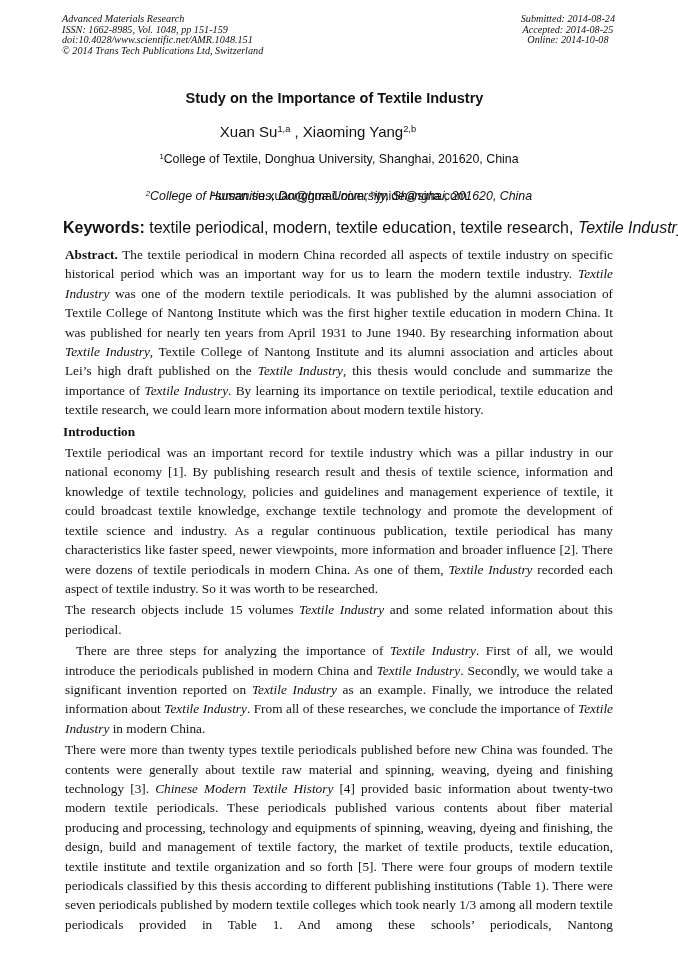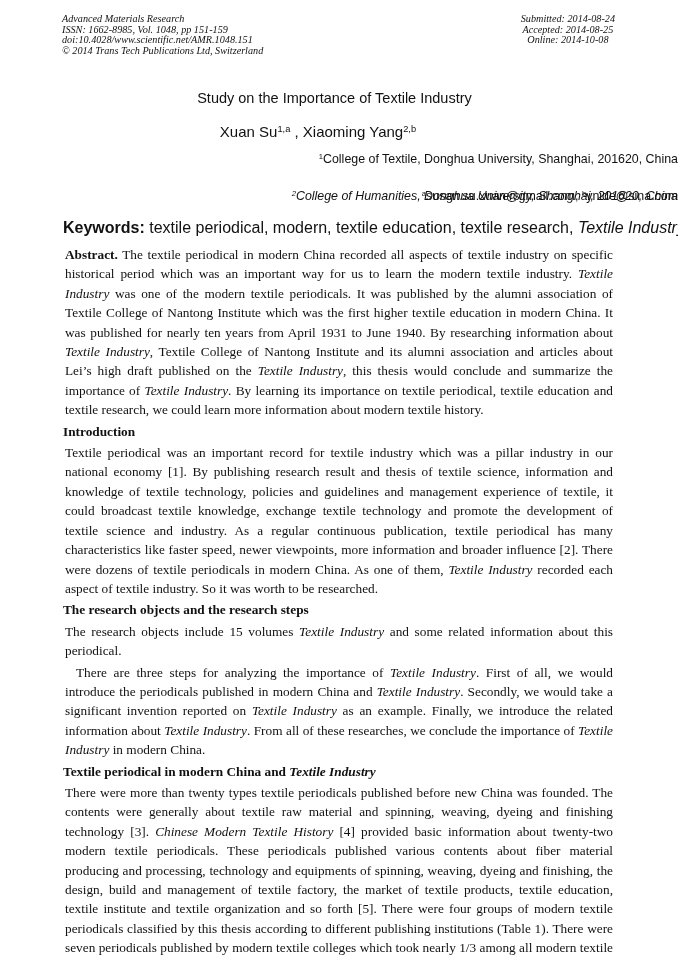--- a/index.html
+++ b/index.html
@@ -4,24 +4,24 @@
 <style>
   html, body { margin: 0; padding: 0; background: #ffffff; }
   body { width: 678px; height: 959px; position: relative; overflow: hidden; color: #111; }
   .serif { font-family: "Liberation Serif", "DejaVu Serif", serif; }
   .sans { font-family: "Liberation Sans", "DejaVu Sans", sans-serif; }
 
   .header-left { position: absolute; left: 62px; top: 14px; font-size: 10.2px; line-height: 10.6px; font-style: italic; }
   .header-right { position: absolute; right: 63px; top: 14px; font-size: 10.2px; line-height: 10.6px; font-style: italic; text-align: center; }
   .header-left div, .header-right div { white-space: nowrap; }
 
-  .title { position: absolute; left: 0; width: 669px; top: 90px; text-align: center; font-size: 14.5px; font-weight: normal; }
+  .title { position: absolute; left: 0; width: 669px; top: 90px; text-align: center; font-size: 14.5px; font-weight: bold; }
   .authors { position: absolute; left: 0; width: 636px; top: 123px; text-align: center; font-size: 15px; }
   .authors sup, .aff sup { font-size: 0.62em; vertical-align: 0.55em; line-height: 0; }
-  .aff { position: absolute; left: 0; width: 678px; text-align: right; font-size: 12.4px; }
+  .aff { position: absolute; left: 0; width: 678px; text-align: center; font-size: 12.4px; }
   .aff1 { top: 152px; }
   .aff2 { top: 189px; font-style: italic; }
   .aff3 { top: 189px; }
 
   .keywords { position: absolute; left: 63px; top: 219px; font-size: 16px; white-space: nowrap; }
   .keywords b { font-weight: bold; }
 
   .body-text { position: absolute; left: 63px; width: 552px; top: 243px; font-size: 13.3px; line-height: 19.4px; text-align: justify; }
   .body-text p { margin: 2px; }
   .body-text .indent { text-indent: 11px; }
@@ -57,19 +57,17 @@
 
 <div class="keywords sans">
   <b>Keywords:</b><span> textile periodical, modern, textile education, textile research, </span><i>Textile Industry</i>
 </div>
 
 <div class="body-text serif" id="body-text">
   <p><b>Abstract.</b><span id="abstract-segs"><span> The textile periodical in modern China recorded all aspects of textile industry on specific historical period which was an important way for us to learn the modern textile industry. </span><i>Textile Industry</i><span> was one of the modern textile periodicals. It was published by the alumni association of Textile College of Nantong Institute which was the first higher textile education in modern China. It was published for nearly ten years from April 1931 to June 1940. By researching information about </span><i>Textile Industry</i><span>, Textile College of Nantong Institute and its alumni association and articles about Lei’s high draft published on the </span><i>Textile Industry</i><span>, this thesis would conclude and summarize the importance of </span><i>Textile Industry</i><span>. By learning its importance on textile periodical, textile education and textile research, we could learn more information about modern textile history.</span></span></p>
   <div id="sections">
       <h3><span>Introduction</span></h3>
       <p><span>Textile periodical was an important record for textile industry which was a pillar industry in our national economy [1]. By publishing research result and thesis of textile science, information and knowledge of textile technology, policies and guidelines and management experience of textile, it could broadcast textile knowledge, exchange textile technology and promote the development of textile science and industry. As a regular continuous publication, textile periodical has many characteristics like faster speed, newer viewpoints, more information and broader influence [2]. There were dozens of textile periodicals in modern China. As one of them, </span><i>Textile Industry</i><span> recorded each aspect of textile industry. So it was worth to be researched.</span></p>
-      <h3><span>The research objects and the research steps</span></h3>
       <p><span>The research objects include 15 volumes </span><i>Textile Industry</i><span> and some related information about this periodical.</span></p>
       <p class="indent"><span>There are three steps for analyzing the importance of </span><i>Textile Industry</i><span>. First of all, we would introduce the periodicals published in modern China and </span><i>Textile Industry</i><span>. Secondly, we would take a significant invention reported on </span><i>Textile Industry</i><span> as an example. Finally, we introduce the related information about </span><i>Textile Industry</i><span>. From all of these researches, we conclude the importance of </span><i>Textile Industry</i><span> in modern China.</span></p>
-      <h3><span>Textile periodical in modern China and </span><i>Textile Industry</i></h3>
       <p class="last-line-just"><span>There were more than twenty types textile periodicals published before new China was founded. The contents were generally about textile raw material and spinning, weaving, dyeing and finishing technology [3]. </span><i>Chinese Modern Textile History</i><span> [4] provided basic information about twenty-two modern textile periodicals. These periodicals published various contents about fiber material producing and processing, technology and equipments of spinning, weaving, dyeing and finishing, the design, build and management of textile factory, the market of textile products, textile education, textile institute and textile organization and so forth [5]. There were four groups of modern textile periodicals classified by this thesis according to different publishing institutions (Table 1). There were seven periodicals published by modern textile colleges which took nearly 1/3 among all modern textile periodicals provided in Table 1. And among these schools’ periodicals, Nantong</span></p>
     </div>
 </div>
 
 </body></html>

